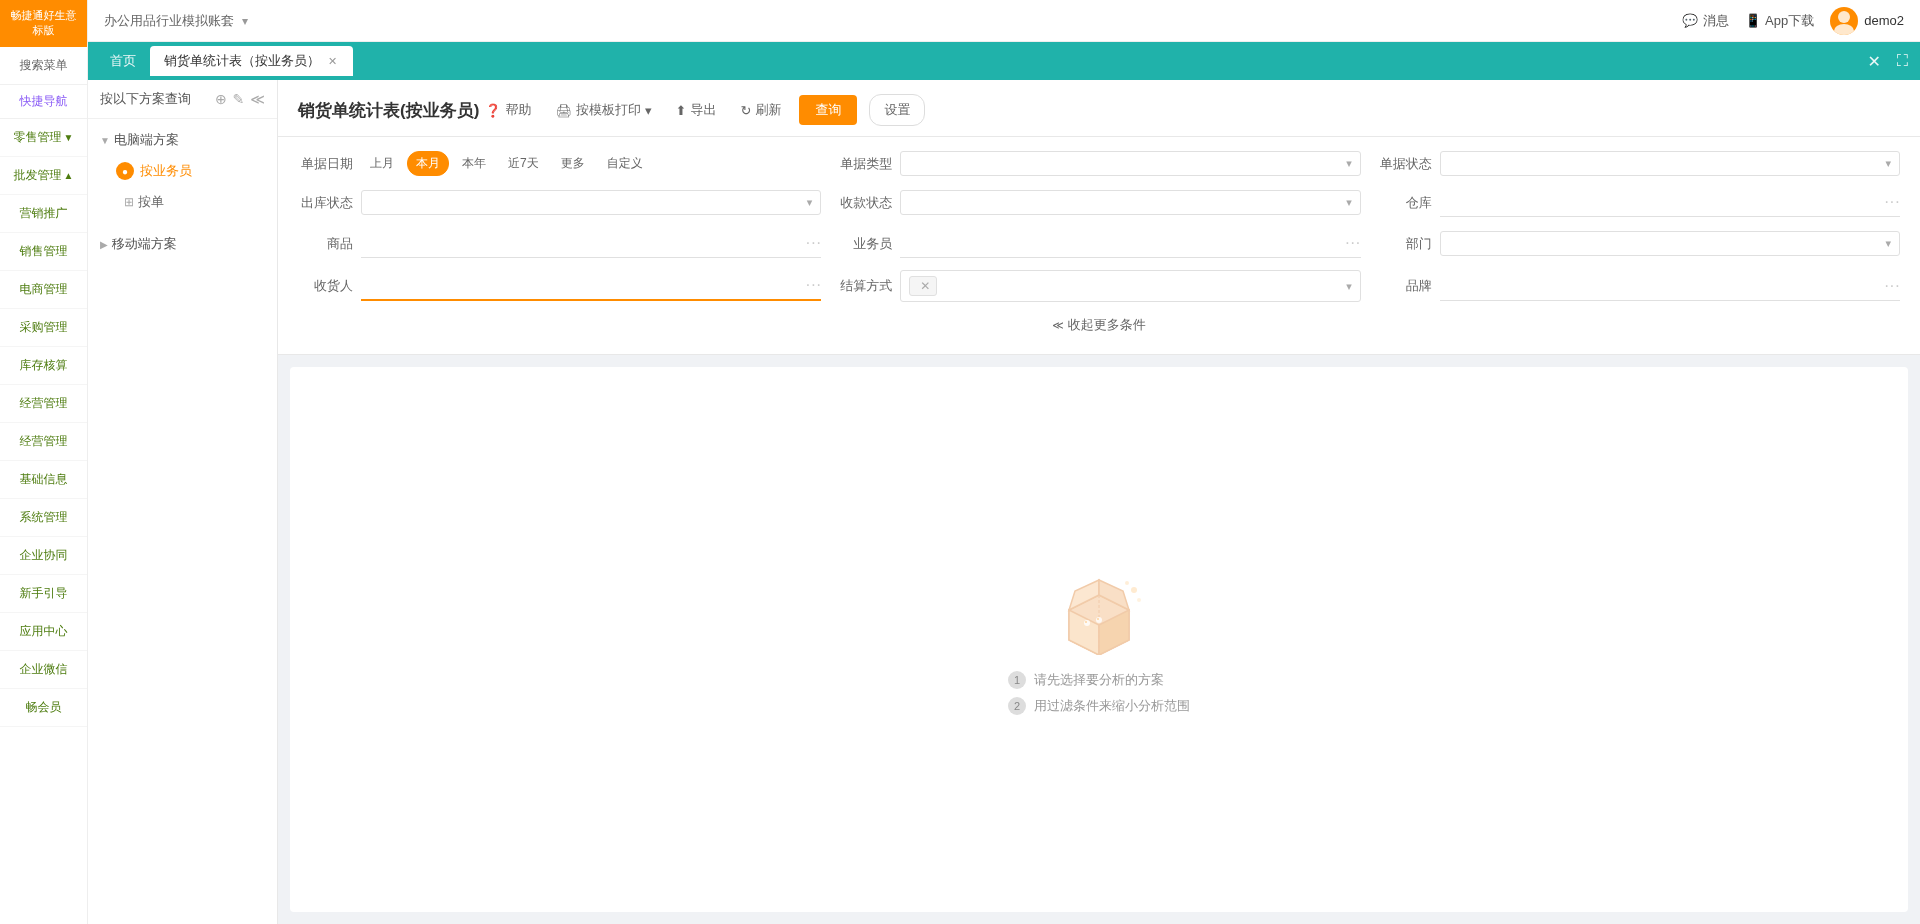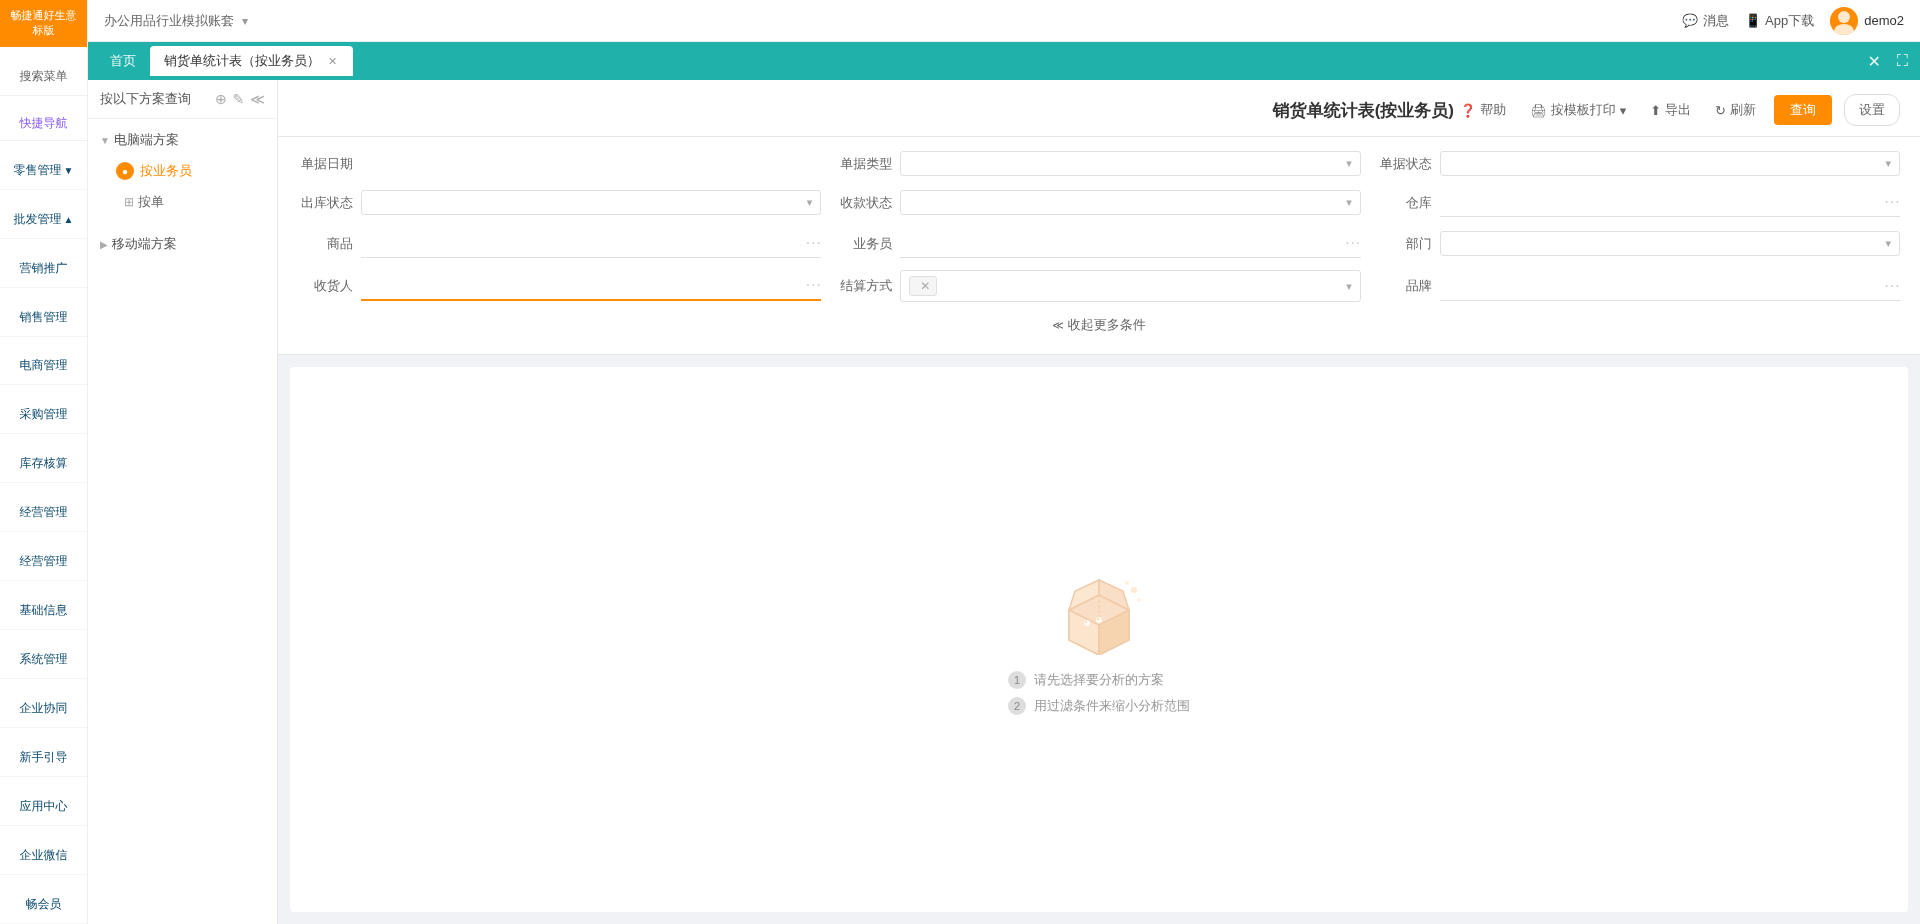--- a/index.html
+++ b/index.html
@@ -1,24 +1,24 @@
 <!DOCTYPE html>
 <html><head>
   <meta charset="utf-8">
   <style>
     * { box-sizing: border-box; margin: 0; padding: 0; }
     body { font-family: 'Microsoft YaHei', Arial, sans-serif; font-size: 13px; background: #f5f5f5; color: #333; display: flex; height: 924px; overflow: hidden; }
 
     
-    .sidebar { width: 88px; background: #fff; display: flex; flex-direction: column; align-items: center; border-right: 1px solid #eee; flex-shrink: 0; justify-content: space-between; }
+    .sidebar { width: 88px; background: #fff; display: flex; flex-direction: column; align-items: center; border-right: 1px solid #eee; flex-shrink: 0; }
     .sidebar-logo { width: 100%; background: #ff8c00; padding: 8px 4px; text-align: center; cursor: pointer; }
     .sidebar-logo-text { color: #fff; font-size: 11px; line-height: 1.4; }
     .sidebar-search { width: 100%; padding: 10px 13px; text-align: center; border-bottom: 1px solid #f0f0f0; cursor: pointer; color: #666; font-size: 12px; }
     .sidebar-nav { width: 100%; padding: 8px 0; text-align: center; border-bottom: 1px solid #f0f0f0; cursor: pointer; color: #8b5cf6; font-size: 12px; }
-    .sidebar-item { width: 100%; padding: 10px 0; text-align: center; cursor: pointer; color: #0c4a6e; font-size: 12px; border-bottom: 1px solid #f5f5f5; }
+    .sidebar-item { width: 100%; padding: 10px 0; text-align: center; cursor: pointer; color: #4d7c0f; font-size: 12px; border-bottom: 1px solid #f5f5f5; }
     .sidebar-item.has-arrow { display: flex; align-items: center; justify-content: center; gap: 2px; }
     .arrow-up { font-size: 10px; }
 
     
     .main { flex: 1; display: flex; flex-direction: column; overflow: hidden; }
 
     
     .topbar { background: #fff; border-bottom: 1px solid #eee; display: flex; align-items: center; justify-content: space-between; padding: 0 16px; height: 42px; flex-shrink: 0; }
     .topbar-left { display: flex; align-items: center; gap: 8px; }
     .topbar-app-name { color: #666; font-size: 13px; }
@@ -55,21 +55,21 @@
     .scheme-item-dot { width: 18px; height: 18px; border-radius: 50%; background: #ff8c00; display: flex; align-items: center; justify-content: center; color: #fff; font-size: 10px; flex-shrink: 0; }
     .sub-item { display: flex; align-items: center; gap: 4px; padding: 6px 12px 6px 36px; cursor: pointer; font-size: 13px; color: #666; }
     .sub-item-icon { color: #aaa; font-size: 12px; }
     .scheme-group2-header { display: flex; align-items: center; gap: 4px; padding: 6px 12px; cursor: pointer; color: #555; font-size: 13px; }
 
     
     .right-content { flex: 1; display: flex; flex-direction: column; overflow: hidden; }
 
     
     .page-header { background: #fff; padding: 14px 20px 0 20px; border-bottom: 1px solid #e8e8e8; flex-shrink: 0; }
-    .page-header-top { display: flex; align-items: center; justify-content: flex-end; margin-bottom: 10px; }
+    .page-header-top { display: flex; align-items: center; justify-content: flex-start; margin-bottom: 10px; }
     .page-title { font-size: 17px; font-weight: 600; color: #333; }
     .page-header-actions { display: flex; align-items: center; gap: 12px; }
     .action-btn { display: flex; align-items: center; gap: 4px; cursor: pointer; color: #666; font-size: 13px; padding: 4px 6px; border-radius: 3px; }
     .action-btn-orange { background: #ff8c00; color: #fff; border: none; padding: 6px 16px; border-radius: 4px; cursor: pointer; font-size: 13px; }
     .action-btn-settings { border: 1px solid #ddd; color: #666; padding: 6px 14px; border-radius: 12px; cursor: pointer; font-size: 13px; background: #fff; }
 
     
     .filter-area { background: #fff; padding: 14px 20px; border-bottom: 1px solid #e8e8e8; flex-shrink: 0; }
     .date-tabs { display: flex; align-items: center; gap: 4px; margin-right: 6px; }
     .date-tab { padding: 3px 8px; border-radius: 3px; cursor: pointer; font-size: 12px; color: #666; border: 1px solid transparent; }
@@ -224,20 +224,28 @@
         </div>
       </div>
 
       <div class="filter-area">
 
         <div style="display:grid;grid-template-columns:1fr 1fr 1fr;gap:16px;margin-bottom:12px;align-items:center;">
 
           <div class="filter-cell">
             <span class="filter-cell-label">单据日期</span>
             <div style="display:flex;flex-direction:column;flex:1;gap:2px;">
+              <div class="date-tabs">
+                <span class="date-tab">上月</span>
+                <span class="date-tab active">本月</span>
+                <span class="date-tab">本年</span>
+                <span class="date-tab">近7天</span>
+                <span class="date-tab">更多</span>
+                <span class="date-tab">自定义</span>
+              </div>
             </div>
           </div>
 
           <div class="filter-cell">
             <span class="filter-cell-label">单据类型</span>
             <div style="flex:1;border:1px solid #e0e0e0;border-radius:3px;padding:5px 8px;display:flex;align-items:center;justify-content:space-between;cursor:pointer;">
               <span></span>
               <span style="color:#aaa;font-size:11px;">▾</span>
             </div>
           </div>

